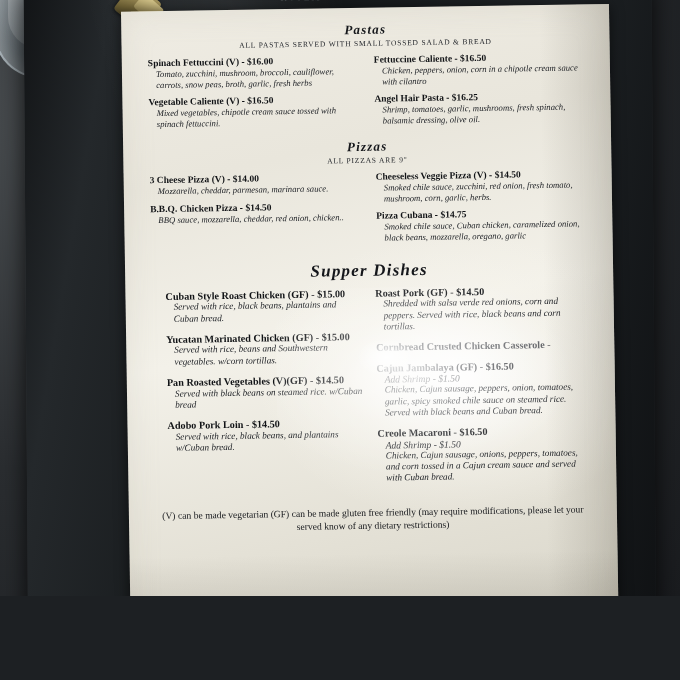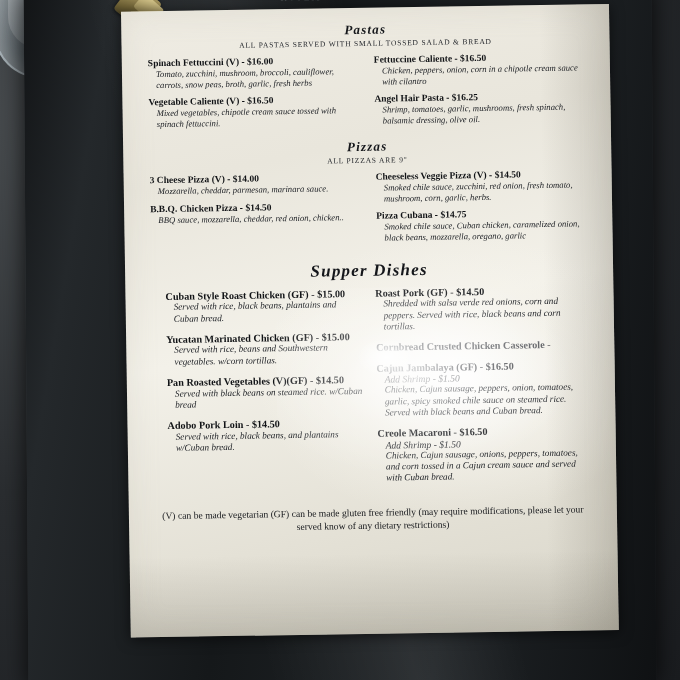--- a/index.html
+++ b/index.html
@@ -11,21 +11,21 @@
     height: 680px;
     overflow: hidden;
     background: #1d2023;
     font-family: "Liberation Sans", sans-serif;
   }
 
   
   #scene {
     position: relative;
     width: 680px;
-    height: 680px;
+    height: 596px;
     background:
       radial-gradient(circle at 60px 120px, #4a4e51 0%, #2a2d30 45%, #1a1c1f 100%),
       linear-gradient(135deg, #2c3033 0%, #15171a 60%, #0e1012 100%);
     overflow: hidden;
   }
   #scene::before {
     
     content: "";
     position: absolute;
     inset: 0;

